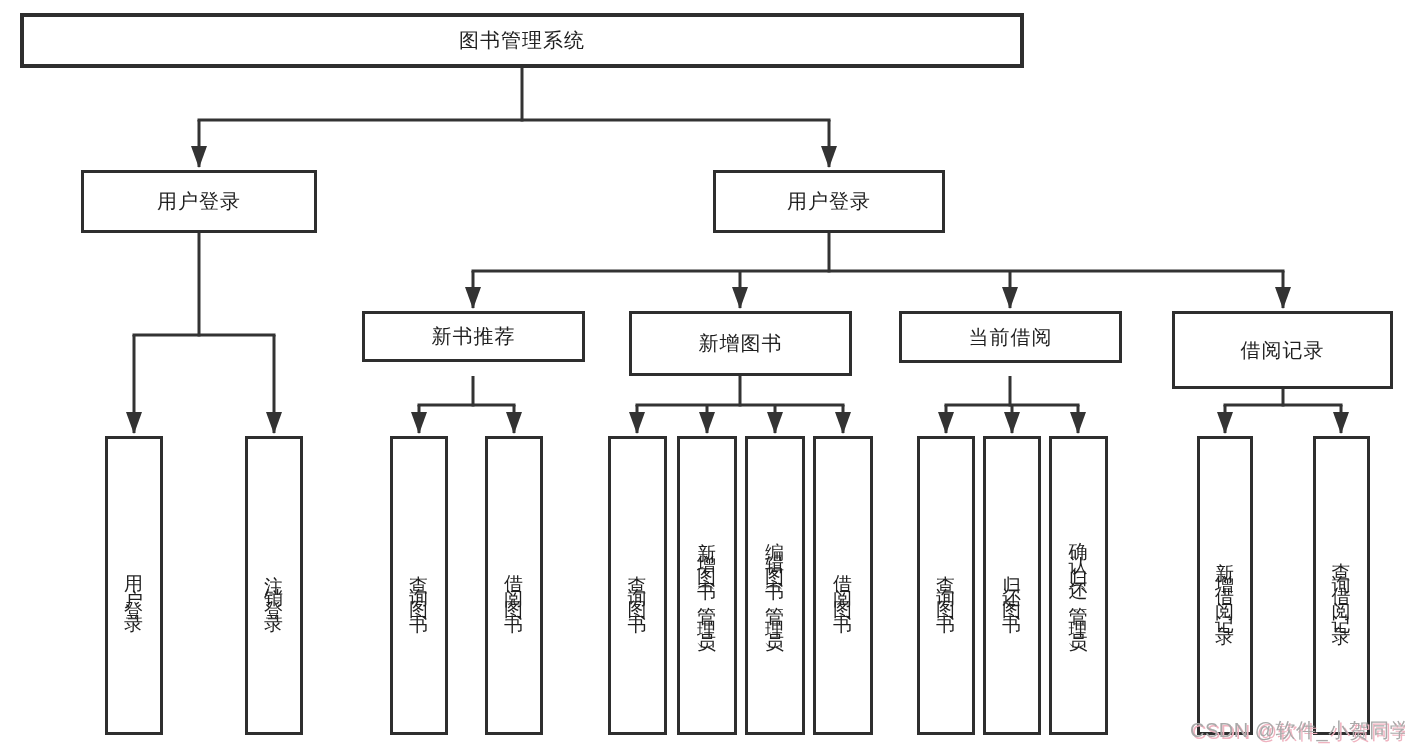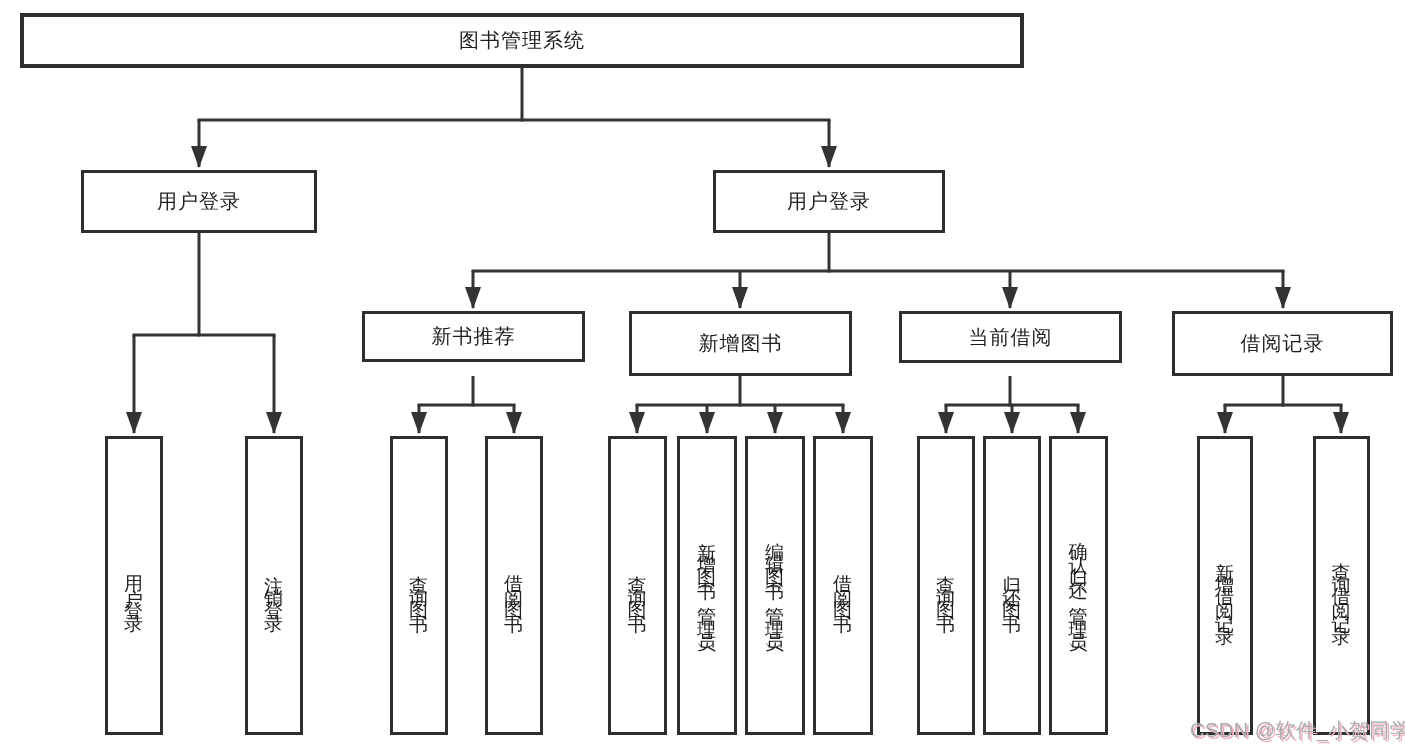--- a/index.html
+++ b/index.html
@@ -98,21 +98,21 @@
 
   <div class="hbox" style="left:362px;top:311px;width:223px;height:51px;">
     <span class="hlabel">新书推荐</span>
   </div>
   <div class="hbox" style="left:629px;top:311px;width:223px;height:65px;">
     <span class="hlabel">新增图书</span>
   </div>
   <div class="hbox" style="left:899px;top:311px;width:223px;height:52px;">
     <span class="hlabel">当前借阅</span>
   </div>
-  <div class="hbox" style="left:1172px;top:311px;width:221px;height:65px;">
+  <div class="hbox" style="left:1172px;top:311px;width:221px;height:78px;">
     <span class="hlabel">借阅记录</span>
   </div>
 
   <div class="vbox" style="left:105px;width:58px;">
     <span class="vlabel">用户登录</span>
   </div>
   <div class="vbox" style="left:245px;width:58px;">
     <span class="vlabel">注销登录</span>
   </div>
   <div class="vbox" style="left:390px;width:58px;">

